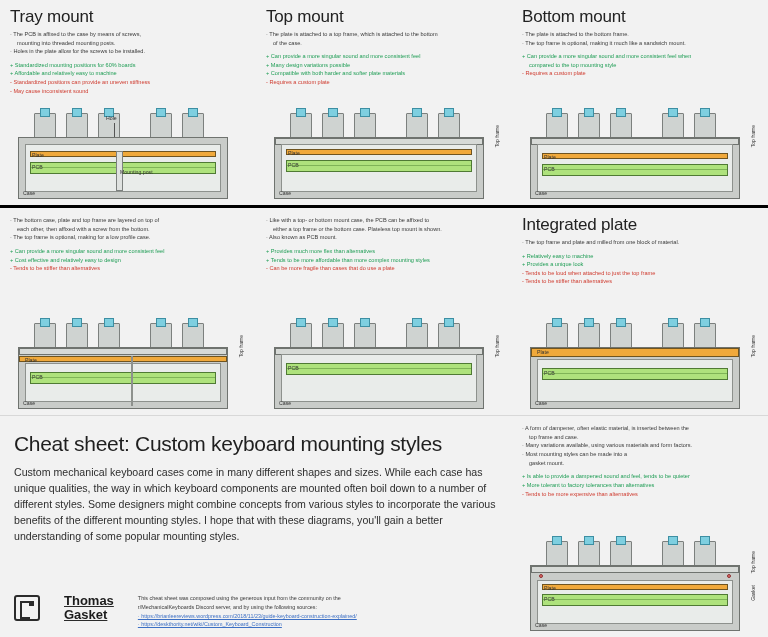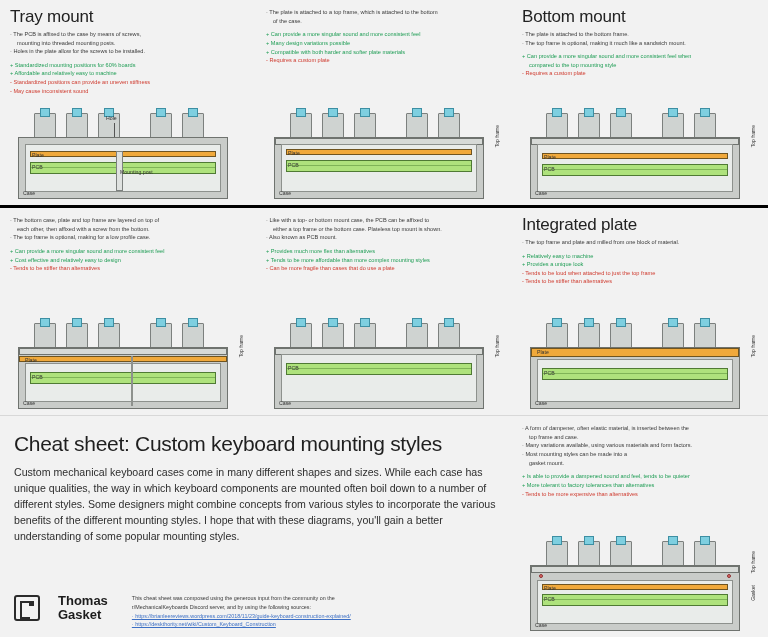--- a/index.html
+++ b/index.html
@@ -76,21 +76,21 @@
   }
   .hole-line { position:absolute; width:1px; background:#555; }
   .gasket { position:absolute; width:4px; height:4px; background:#e06a6a; border:1px solid #8c3333; border-radius:2px; }
 
   
   .cheat { grid-column:1 / span 2; padding:16px 14px 12px 14px; position:relative; }
   .cheat h1 { font-size:21px; font-weight:400; margin:0 0 9px 0; color:#1f1f1f; letter-spacing:-0.3px;}
   .cheat p { font-size:10.6px; line-height:1.5; color:#2e2e2e; margin:0; }
 
   .footer { position:absolute; left:14px; bottom:8px; right:10px; display:flex; gap:14px; align-items:flex-start;}
-  .logo { display:flex; align-items:center; gap:18px; }
+  .logo { display:flex; align-items:center; gap:24px;text-decoration:underline; }
   .logo-mark { width:26px; height:26px; border:2px solid #2b2b2b; border-radius:3px; position:relative;}
   .logo-mark:before{content:"";position:absolute;left:4px;top:4px;width:8px;height:14px;border:2px solid #2b2b2b;border-right:none;}
   .logo-mark:after{content:"";position:absolute;left:13px;top:4px;width:5px;height:5px;background:#2b2b2b;}
   .logo-text { font-size:13px; line-height:1.05; font-weight:700; color:#1c1c1c; }
   .credits { font-size:5.4px; line-height:1.6; color:#3a3a3a; max-width:330px; margin-left:10px;}
   .credits a { color:#3c6fc4; text-decoration:underline; }
 </style>
 </head>
 <body>
 
@@ -134,20 +134,21 @@
             <div class="lbl" style="left:6px; top:19px;">PCB</div>
           </div>
           <div class="lbl" style="left:4px; bottom:2px;">Case</div>
         </div>
         <div class="lbl" style="left:110px; bottom:24px;">Mounting post</div>
       </div>
     </div>
   </div>
 
   <div class="cell r1">
+    <div class="title">Top mount</div>
     <div class="desc">
       <div>· The plate is attached to a top frame, which is attached to the bottom</div>
       <div class="indent">of the case.</div>
     </div>
     <div class="pros">
       <div>+ Can provide a more singular sound and more consistent feel</div>
       <div>+ Many design variations possible</div>
       <div>+ Compatible with both harder and softer plate materials</div>
     </div>
     <div class="cons">

